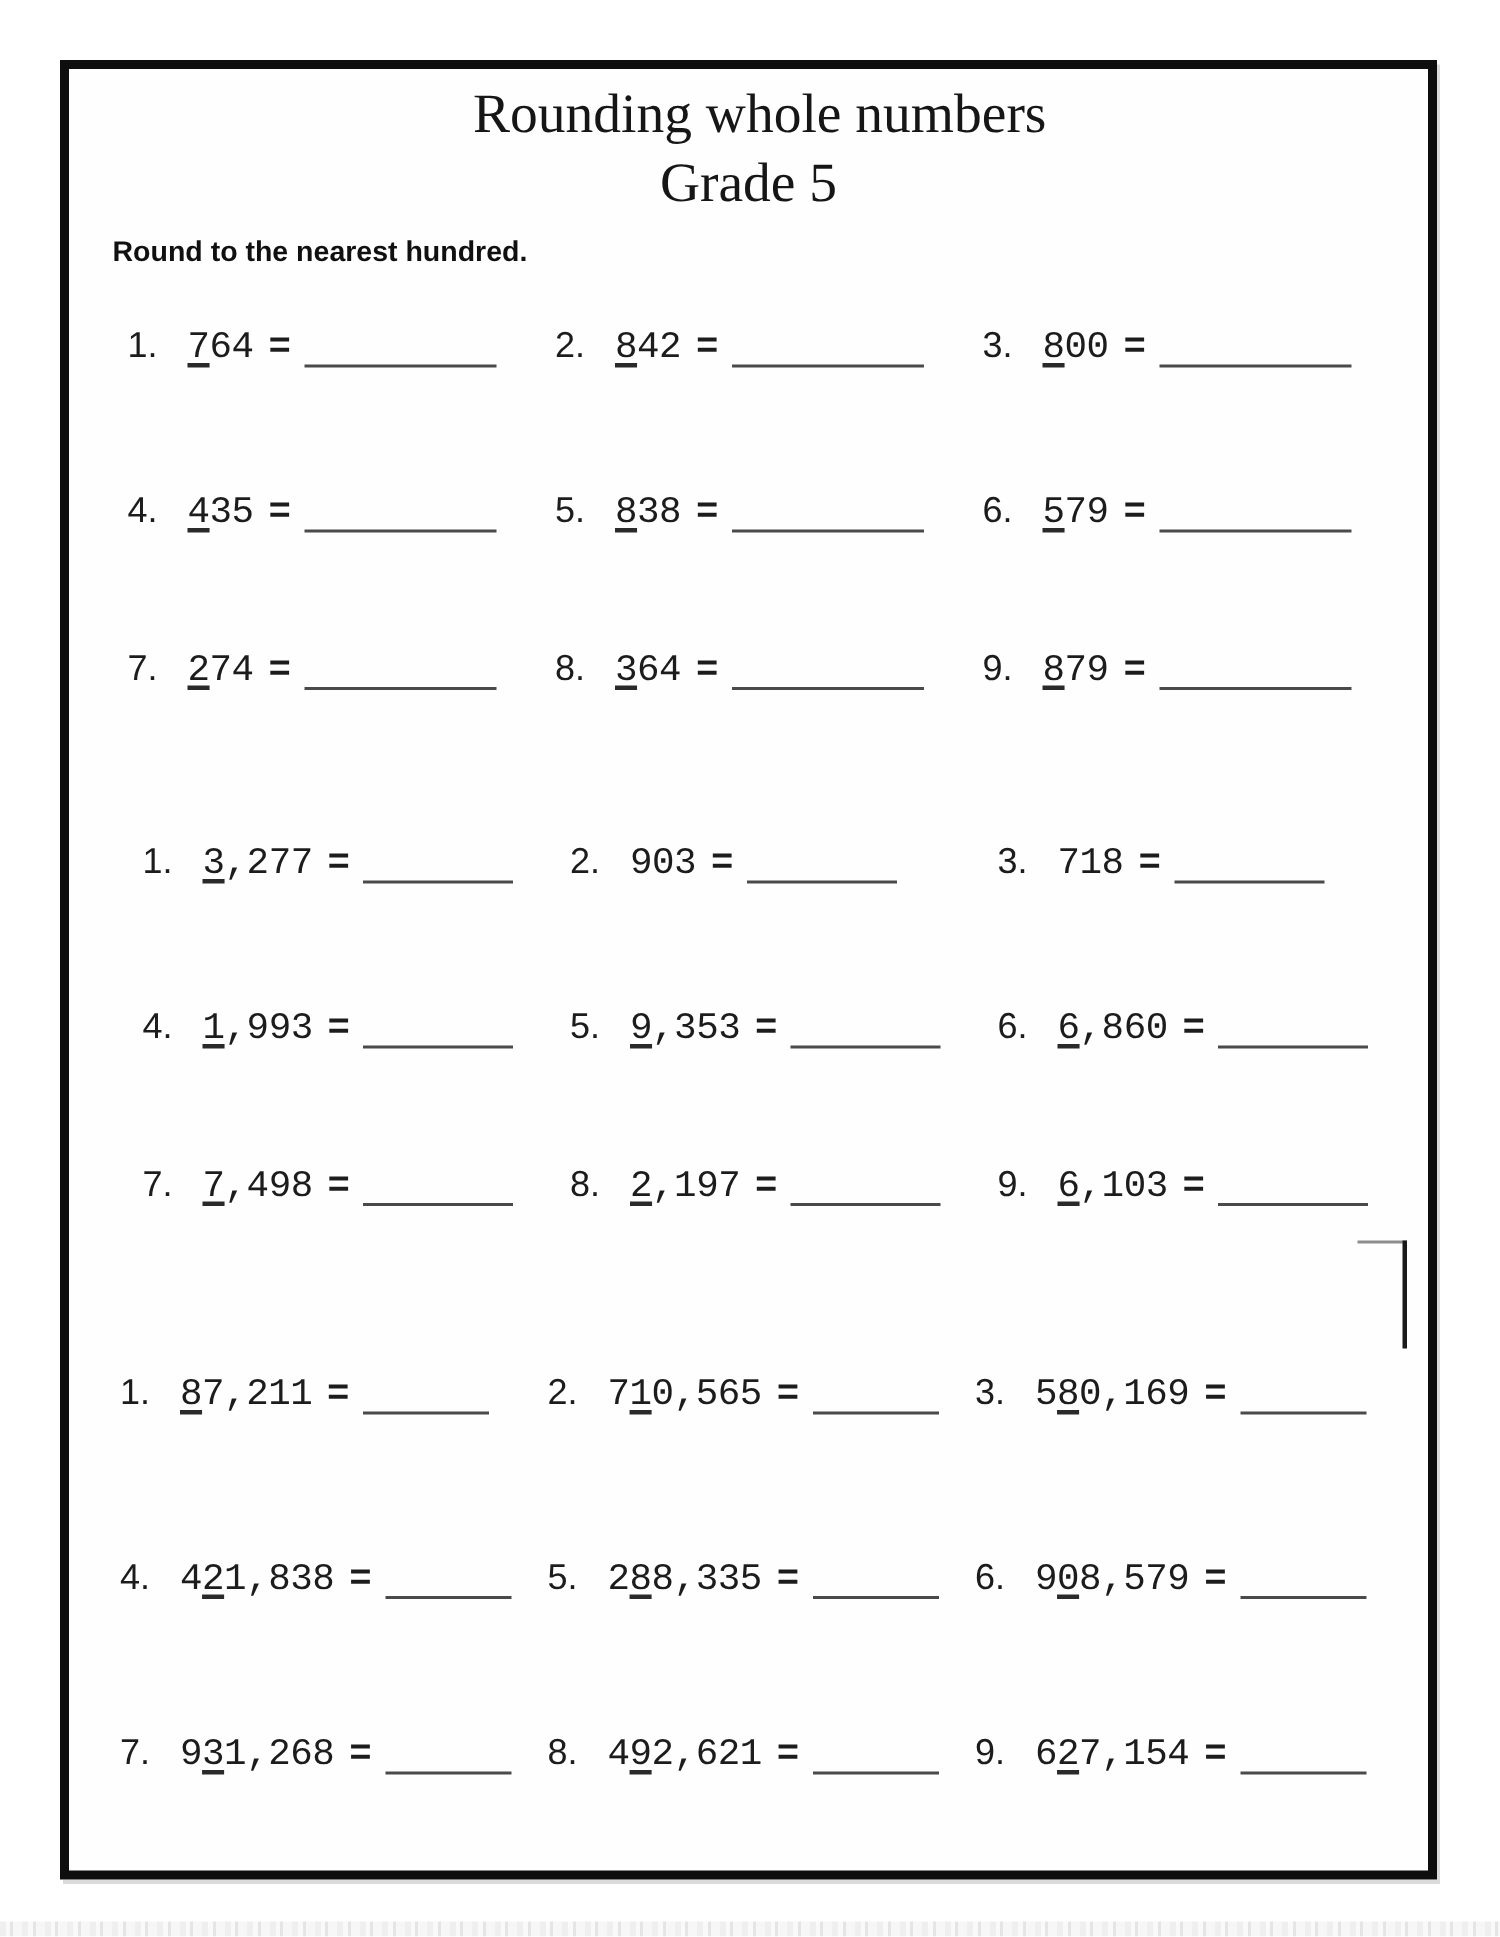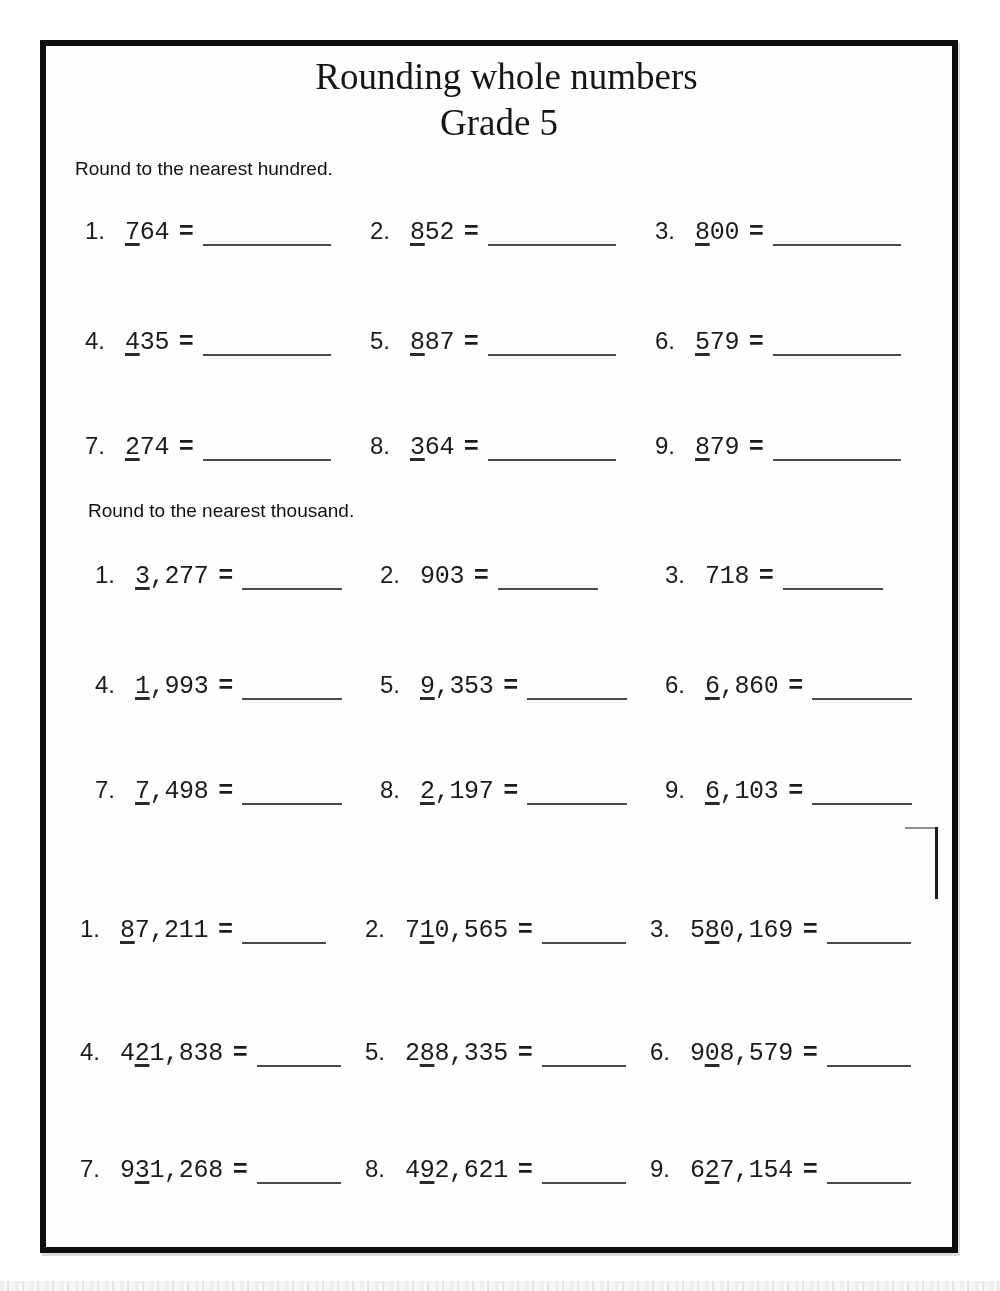--- a/index.html
+++ b/index.html
@@ -29,21 +29,21 @@
     white-space: nowrap;
   }
   .title { top: 8px; padding-left: 15px; }
   .subtitle { top: 54px; }
   .instr {
     position: absolute;
     font-size: 19px; line-height: 24px;
     color: #101010;
     white-space: nowrap;
   }
-  .instr-1 { left: 29px; top: 111px; }
+  .instr-1 { left: 29px; top: 111px; font-weight: bold; }
   .instr-2 { left: 42px; top: 453px; }
   .instr-3 { left: 24px; top: 799px; }
   .row {
     position: absolute;
     display: flex;
     white-space: nowrap;
   }
   .r-s1 { left: 39px; }
   .r-s2 { left: 49px; }
   .r-s3 { left: 34px; }
@@ -103,42 +103,42 @@
 
   <div class="row r-s1 r1a">
     <div class="cell">
       <span class="plabel">1.</span>
       <span class="pval"><span class="vp"></span><span class="vu">7</span><span class="vs">64</span></span>
       <span class="peq">=</span>
       <span class="blank b1"></span>
     </div>
     <div class="cell">
       <span class="plabel">2.</span>
-      <span class="pval"><span class="vp"></span><span class="vu">8</span><span class="vs">52</span></span>
+      <span class="pval"><span class="vp"></span><span class="vu">8</span><span class="vs">42</span></span>
       <span class="peq">=</span>
       <span class="blank b1"></span>
     </div>
     <div class="cell">
       <span class="plabel">3.</span>
       <span class="pval"><span class="vp"></span><span class="vu">8</span><span class="vs">00</span></span>
       <span class="peq">=</span>
       <span class="blank b1"></span>
     </div>
   </div>
 
   <div class="row r-s1 r1b">
     <div class="cell">
       <span class="plabel">4.</span>
       <span class="pval"><span class="vp"></span><span class="vu">4</span><span class="vs">35</span></span>
       <span class="peq">=</span>
       <span class="blank b1"></span>
     </div>
     <div class="cell">
       <span class="plabel">5.</span>
-      <span class="pval"><span class="vp"></span><span class="vu">8</span><span class="vs">87</span></span>
+      <span class="pval"><span class="vp"></span><span class="vu">8</span><span class="vs">38</span></span>
       <span class="peq">=</span>
       <span class="blank b1"></span>
     </div>
     <div class="cell">
       <span class="plabel">6.</span>
       <span class="pval"><span class="vp"></span><span class="vu">5</span><span class="vs">79</span></span>
       <span class="peq">=</span>
       <span class="blank b1"></span>
     </div>
   </div>
@@ -157,21 +157,20 @@
       <span class="blank b1"></span>
     </div>
     <div class="cell">
       <span class="plabel">9.</span>
       <span class="pval"><span class="vp"></span><span class="vu">8</span><span class="vs">79</span></span>
       <span class="peq">=</span>
       <span class="blank b1"></span>
     </div>
   </div>
 
-  <div class="instr instr-2">Round to the nearest thousand.</div>
 
   <div class="row r-s2 r2a">
     <div class="cell">
       <span class="plabel">1.</span>
       <span class="pval"><span class="vp"></span><span class="vu">3</span><span class="vs">,277</span></span>
       <span class="peq">=</span>
       <span class="blank b2"></span>
     </div>
     <div class="cell">
       <span class="plabel">2.</span>

